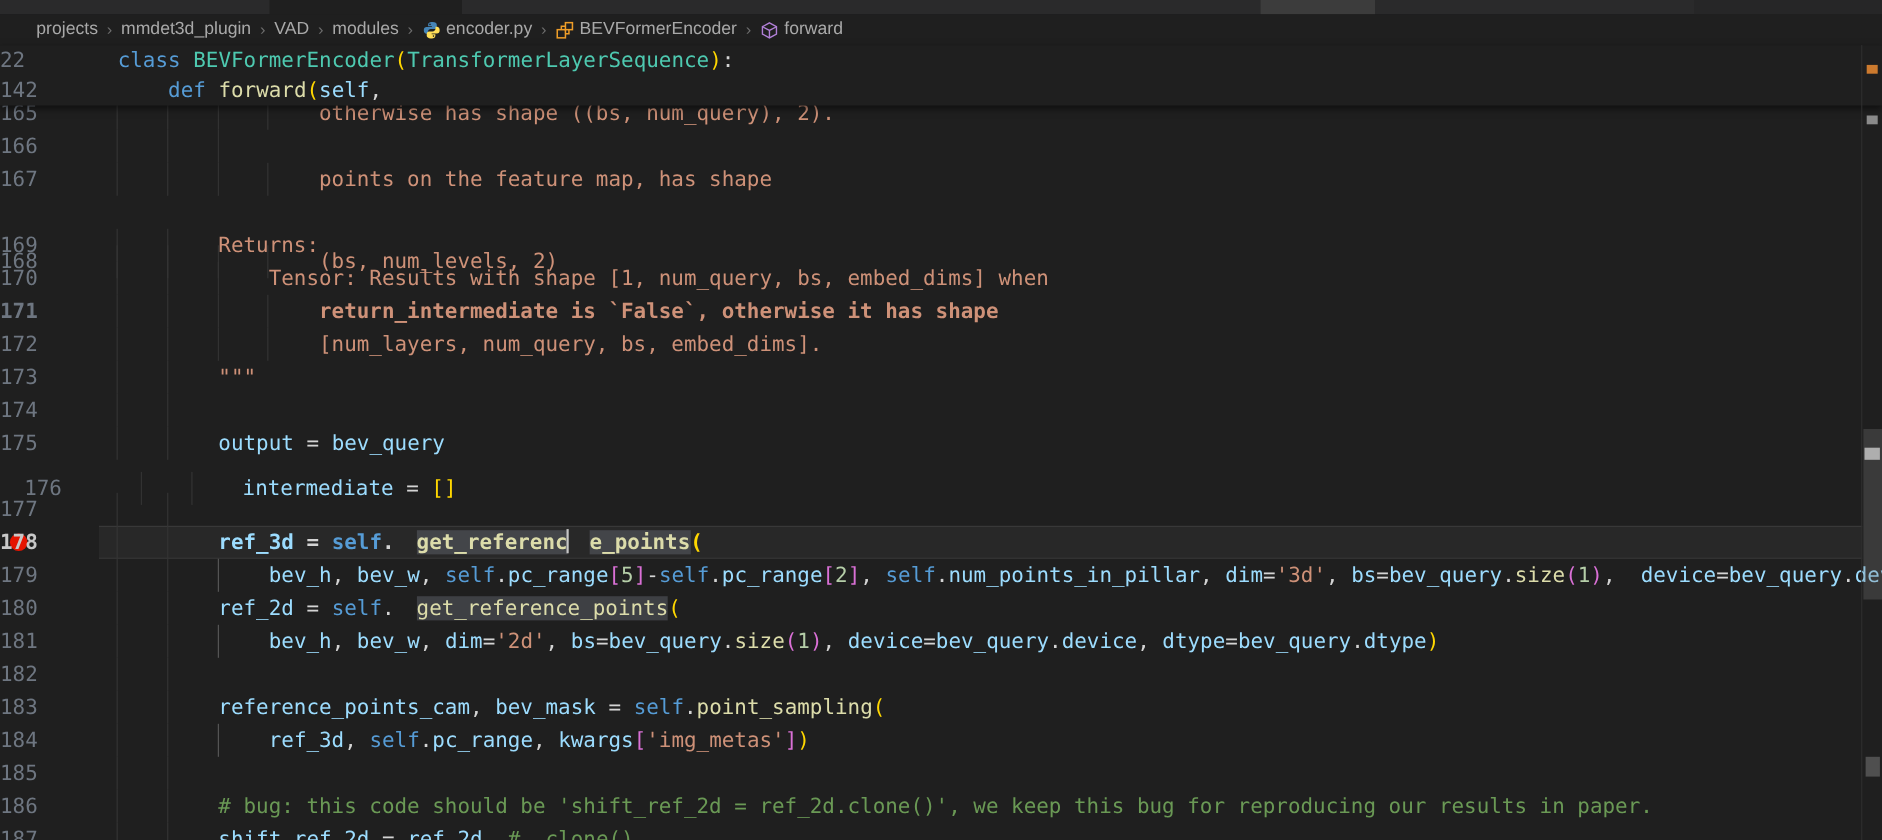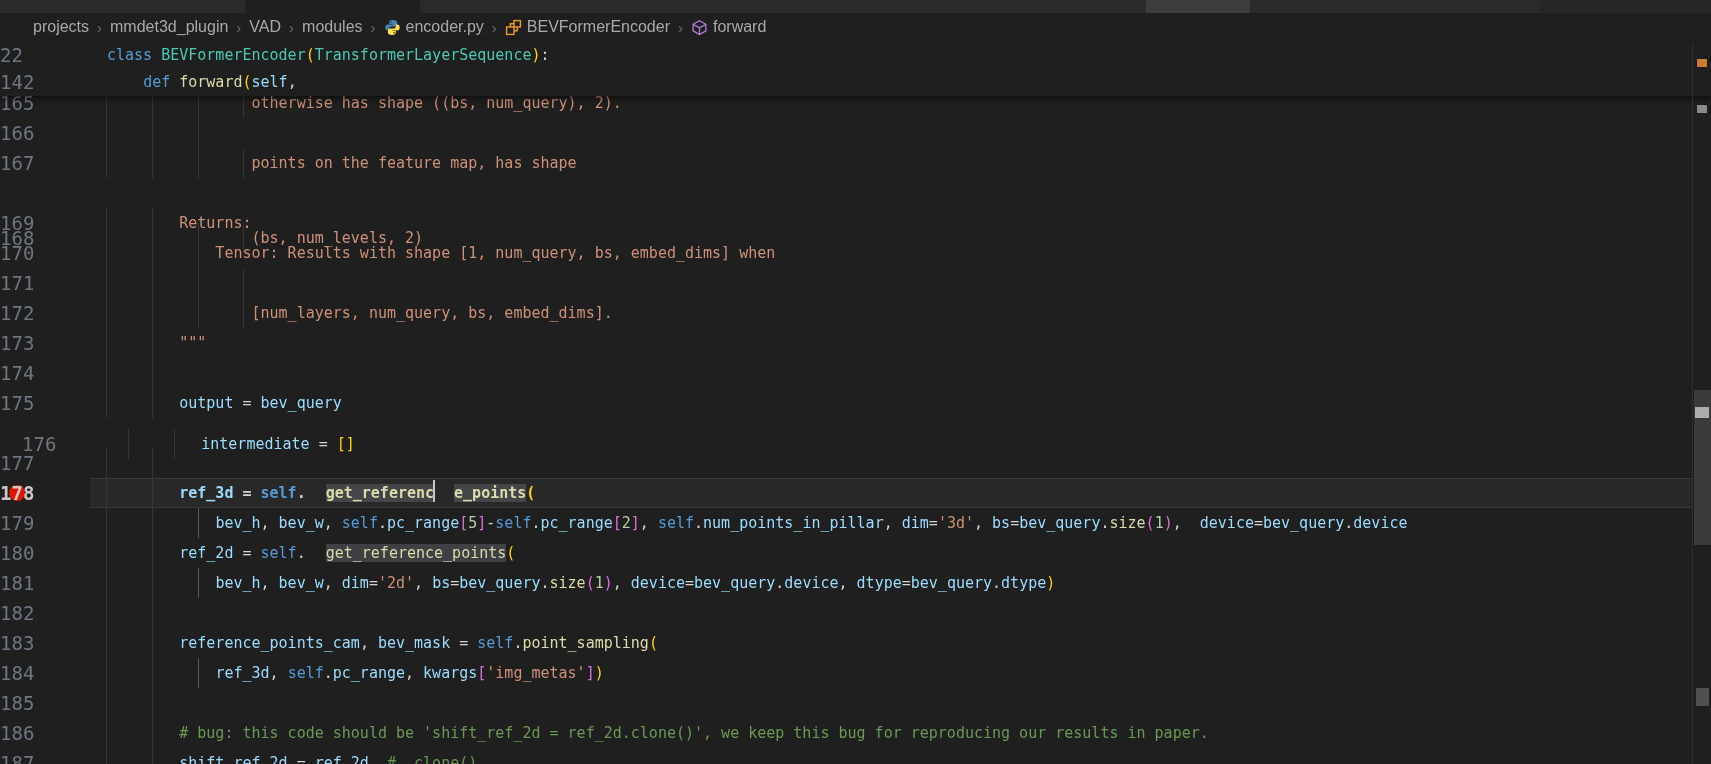--- a/index.html
+++ b/index.html
@@ -36,21 +36,21 @@
   .coderow { position:absolute; left:0; width:1693px; height:30px; }
   .ln {
     position:absolute; left:0; top:0; width:65px; height:30px; line-height:30px;
     color:#6e7681;
     font-family:"DejaVu Sans Mono","Liberation Mono",monospace; font-size:19px;
   }
   .sticky-row .ln { height:27px; line-height:27px; }
   .coderow.current .ln { color:#c8c8c8; }
   .codetext {
     position:absolute; left:107px; top:0; height:30px; line-height:30px; margin:0;
-    font-family:"DejaVu Sans Mono","Liberation Mono",monospace; font-size:15px;
+    font-family:"DejaVu Sans Mono","Liberation Mono",monospace; font-size:19px;
     white-space:pre; color:#d4d4d4;
   }
   .sticky-row .codetext { height:27px; line-height:27px; }
   .guide { position:absolute; top:0; width:1px; height:30px; background:#353535; }
   .guide.bright { background:#5a5a5a; }
   .curline-bg {
     position:absolute; left:90px; right:0; top:0; height:30px;
     background:rgba(255,255,255,.045);
     border-top:1px solid rgba(255,255,255,.08);
     border-bottom:1px solid rgba(255,255,255,.08);
@@ -180,26 +180,27 @@
         <div class="ln">169</div>
         <pre class="codetext"><span class="tk-str">        Returns:</span></pre>
       </div>
       <div class="coderow" style="top: 238px;">
         <div class="guide" style="left: 106px;"></div>
         <div class="guide" style="left: 152px;"></div>
         <div class="guide" style="left: 198px;"></div>
         <div class="ln">170</div>
         <pre class="codetext"><span class="tk-str">            Tensor: Results with shape [1, num_query, bs, embed_dims] when</span></pre>
       </div>
-      <div class="coderow" style="top: 268px;">
+      <div class="coderow" style="top: 268px; font-weight: bold;">
         <div class="guide" style="left: 106px;"></div>
         <div class="guide" style="left: 152px;"></div>
         <div class="guide" style="left: 198px;"></div>
         <div class="guide" style="left: 243px;"></div>
         <div class="ln">171</div>
+        <pre class="codetext"><span class="tk-str">                return_intermediate is `False`, otherwise it has shape</span></pre>
       </div>
       <div class="coderow" style="top: 298px;">
         <div class="guide" style="left: 106px;"></div>
         <div class="guide" style="left: 152px;"></div>
         <div class="guide" style="left: 198px;"></div>
         <div class="guide" style="left: 243px;"></div>
         <div class="ln">172</div>
         <pre class="codetext"><span class="tk-str">                [num_layers, num_query, bs, embed_dims].</span></pre>
       </div>
       <div class="coderow" style="top: 328px;">

